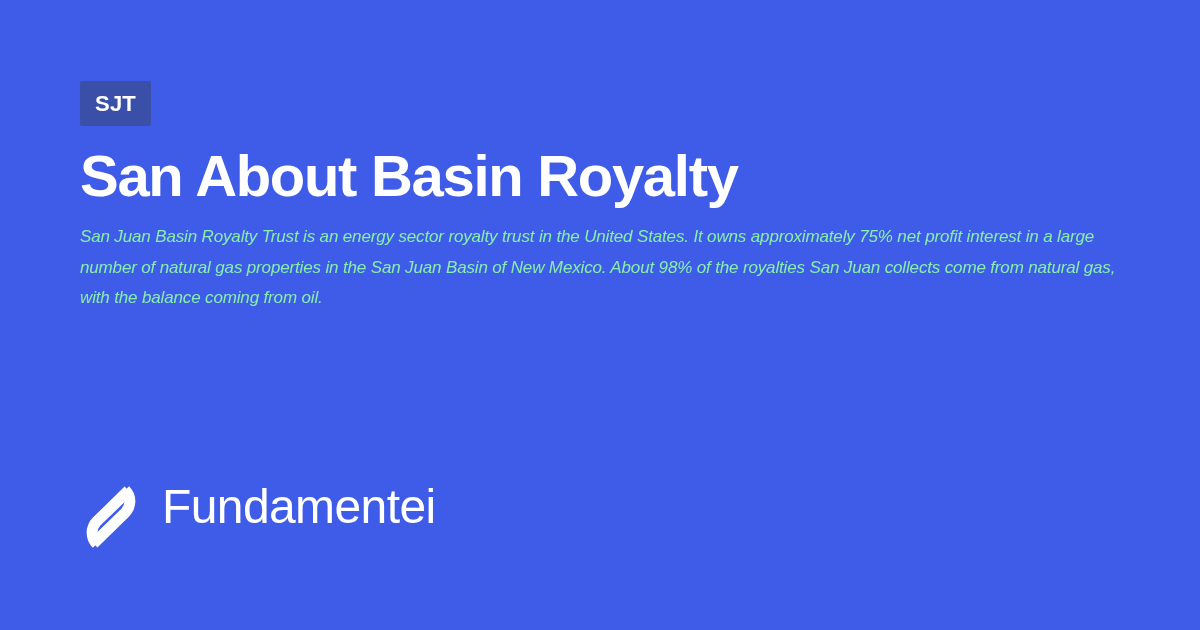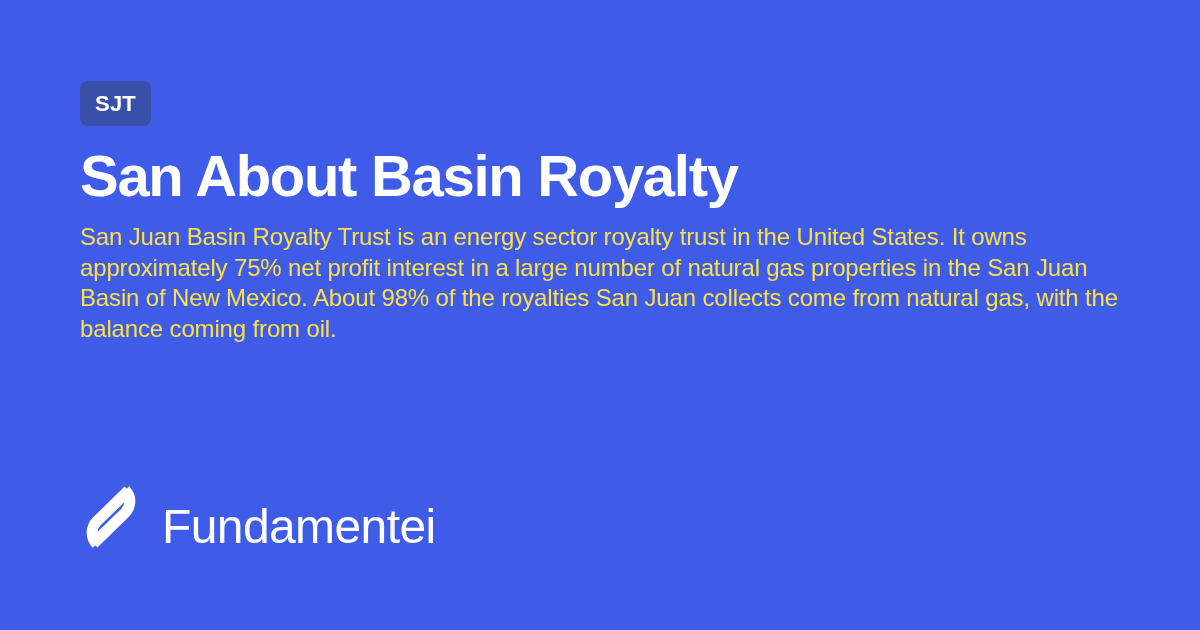--- a/index.html
+++ b/index.html
@@ -33,55 +33,56 @@
   }
 
   .ticker-badge {
     display: inline-flex;
     align-items: center;
     justify-content: center;
     height: 45px;
     min-width: 71px;
     padding: 0 15px;
     background: #3A4FA8;
-    border-radius: 8px;
+    border-radius: 2px;
     color: #FFFFFF;
     font-size: 22px;
     font-weight: bold;
     letter-spacing: 0.2px;
     line-height: 1;
   }
 
   .company-title {
     margin-top: 19px;
     color: #FFFFFF;
     font-size: 58px;
     font-weight: bold;
     line-height: 1.06;
     letter-spacing: -1.3px;
     white-space: nowrap;
   }
 
   .company-description {
     margin-top: 16px;
     width: 1045px;
-    color: #fde047;
-    font-size: 24px;
+    color: #86efac;
+    font-size: 17px;
+    font-style: italic;
     font-weight: 400;
     line-height: 30.4px;
     letter-spacing: -0.15px;
   }
 
   
   .brand-lockup {
     position: absolute;
     left: 80px;
     top: 483px;
     display: flex;
-    align-items: flex-end;
+    align-items: flex-start;
     gap: 20px;
   }
 
   .brand-mark {
     display: block;
     width: 62px;
     height: 68px;
     flex: 0 0 auto;
   }
 

